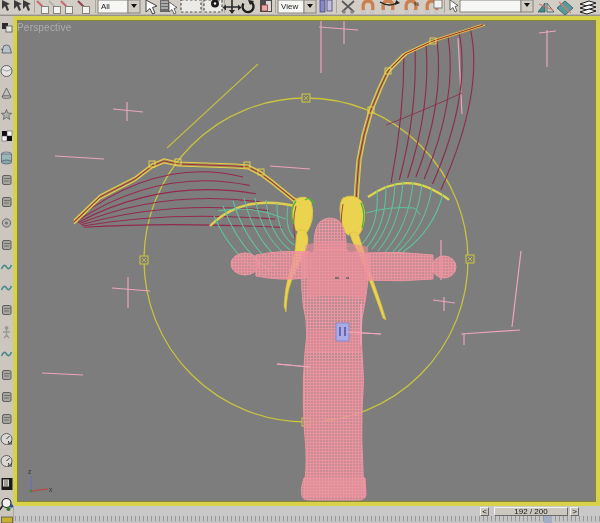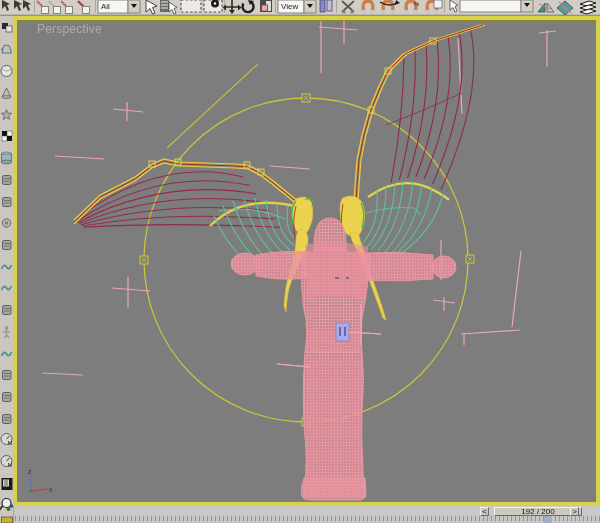--- a/index.html
+++ b/index.html
@@ -1,20 +1,20 @@
 <!DOCTYPE html>
 <html><head><meta charset="utf-8">
 <style>
   html,body { margin:0; padding:0; width:600px; height:523px; overflow:hidden;
                font-family:"Liberation Sans", sans-serif; background:#d2cec6; }
   #topbar { position:absolute; left:0; top:0; width:600px; height:16px; }
   #leftbar { position:absolute; left:0; top:16px; width:15px; height:507px; }
   #vp { position:absolute; left:13px; top:16px; width:579px; height:482px;
         border:4px solid #d8d24b; background:#7d7d7d; box-shadow: inset 0 0 0 1px #8a8730; }
-  #vp .label { position:absolute; left:20px; top:2px; font-size:12px; color:#adadad; letter-spacing:0.2px; }
+  #vp .label { position:absolute; left:0; top:2px; font-size:10px; color:#adadad; letter-spacing:0.2px; }
   #scene { position:absolute; left:0px; top:0px; }
   #tslider { position:absolute; left:15px; top:506px; width:585px; height:10px; background:#c8c8c8; }
   .tbtn { position:absolute; top:507px; height:9px; background:#ccc8c0;
            border-top:1px solid #f2f2ee; border-left:1px solid #f2f2ee;
            border-right:1px solid #6a6a6a; border-bottom:1px solid #6a6a6a;
            font-size:8px; color:#111; text-align:center; line-height:8px; box-sizing:border-box; }
   #track { position:absolute; left:15px; top:516px; width:585px; height:7px; background:#c4c4c4; }
   #trackticks { position:absolute; left:15px; top:516px; width:585px; height:5px;
             background:repeating-linear-gradient(90deg,#969696 0 1px,#c6c6c6 1px 4px); }
   #trackL { position:absolute; left:15px; top:516px; width:47px; height:7px; background:#bebebe; border-right:1px solid #8a8a8a; }
@@ -280,14 +280,14 @@
 <text x="49" y="492" font-size="6.5" fill="#333">x</text>
   </svg>
   <div class="label">Perspective</div>
 </div>
 <div id="tslider"></div>
 <div id="trackL"></div>
 <div id="track"></div>
 <div id="trackticks"></div>
 <div id="tmark"></div>
 <div class="tbtn" style="left:480px; width:9px;">&lt;</div>
-<div class="tbtn" style="left:494px; width:88px;">192 / 200</div>
+<div class="tbtn" style="left:494px; width:74px;">192 / 200</div>
 <div class="tbtn" style="left:570px; width:9px;">&gt;</div>
 
 </body></html>

